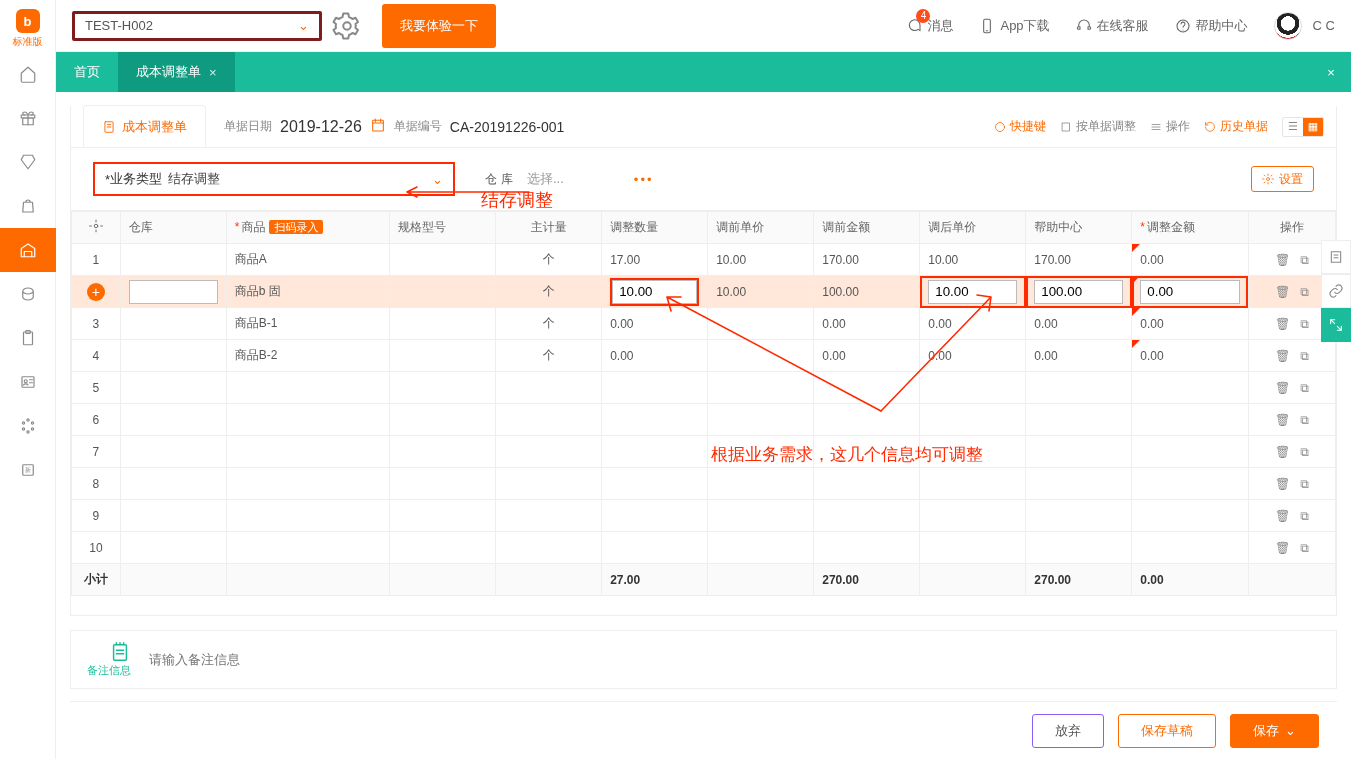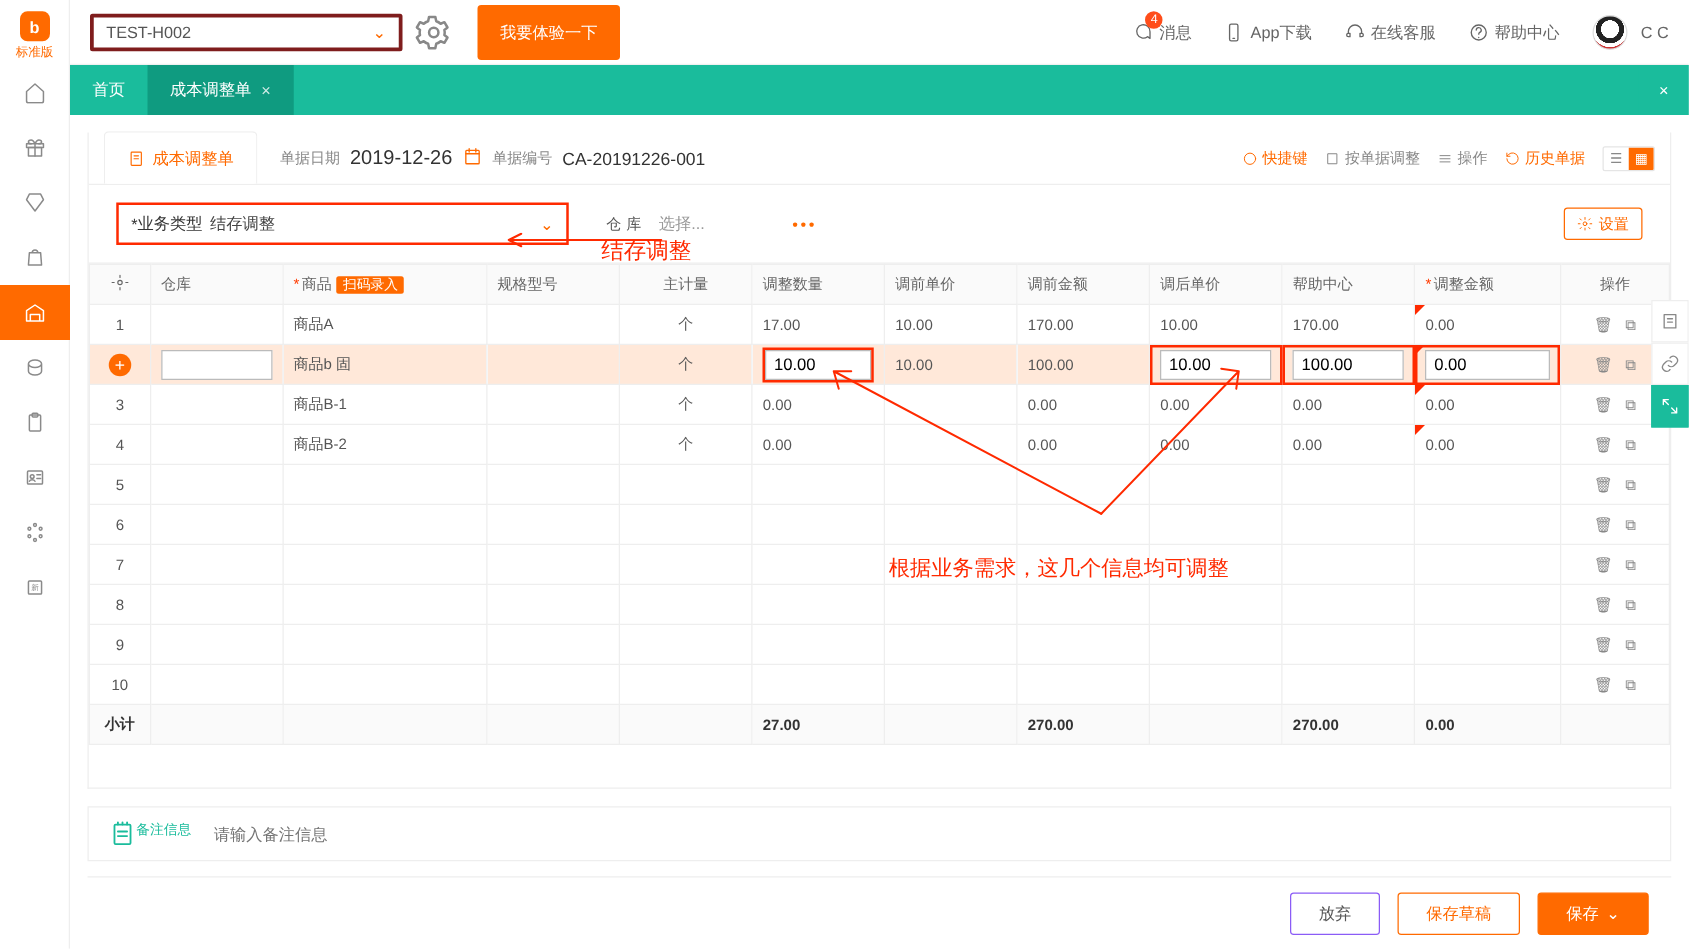--- a/index.html
+++ b/index.html
@@ -72,21 +72,21 @@
 .idx-add{width:18px;height:18px;border-radius:50%;background:#ff6a00;color:#fff;display:inline-flex;align-items:center;justify-content:center;font-size:14px}
 .cell-input{border:1px solid #bbb;height:24px;width:100%;padding:0 6px;background:#fff}
 .redbox{outline:2px solid #ff2a00;outline-offset:-2px}
 .triangle{position:relative}
 .triangle::before{content:"";position:absolute;top:0;left:0;border-top:8px solid #ff2a00;border-right:8px solid transparent}
 .ops-ic{display:inline-flex;gap:10px;color:#888}
 .ops-ic span{cursor:pointer}
 .scan-chip{background:#ff6a00;color:#fff;font-size:11px;border-radius:2px;padding:1px 5px;margin-left:4px}
 tfoot td{background:#fafafa;font-weight:700;color:#333}
 .remark-bar{margin-top:14px;border:1px solid #eee;display:flex;align-items:center;padding:10px 16px;gap:18px}
-.remark-ic{display:flex;flex-direction:row;align-items:flex-start;color:#1abc9c;font-size:11px}
+.remark-ic{display:flex;flex-direction:column;align-items:flex-end;color:#1abc9c;font-size:11px}
 .remark-ic svg{width:22px;height:22px}
 .remark-input{flex:1;border:none;outline:none;color:#888;font-size:13px}
 .footer{height:58px;border-top:1px solid #eee;margin-top:12px;display:flex;align-items:center;justify-content:flex-end;gap:14px;padding:0 18px}
 .btn{height:34px;padding:0 22px;border-radius:3px;display:flex;align-items:center;cursor:pointer;font-size:13px;gap:6px}
 .btn.ghost{border:1px solid #8b5cf6;color:#555;background:#fff}
 .btn.outline{border:1px solid #ff6a00;color:#ff6a00;background:#fff}
 .btn.primary{background:#ff6a00;color:#fff;border:1px solid #ff6a00}
 .right-rail{position:absolute;right:0;top:240px;display:flex;flex-direction:column}
 .rail-btn{width:30px;height:34px;background:#fff;border:1px solid #eee;display:flex;align-items:center;justify-content:center;color:#888;cursor:pointer}
 .rail-btn.accent{background:#1abc9c;color:#fff;border-color:#1abc9c}

